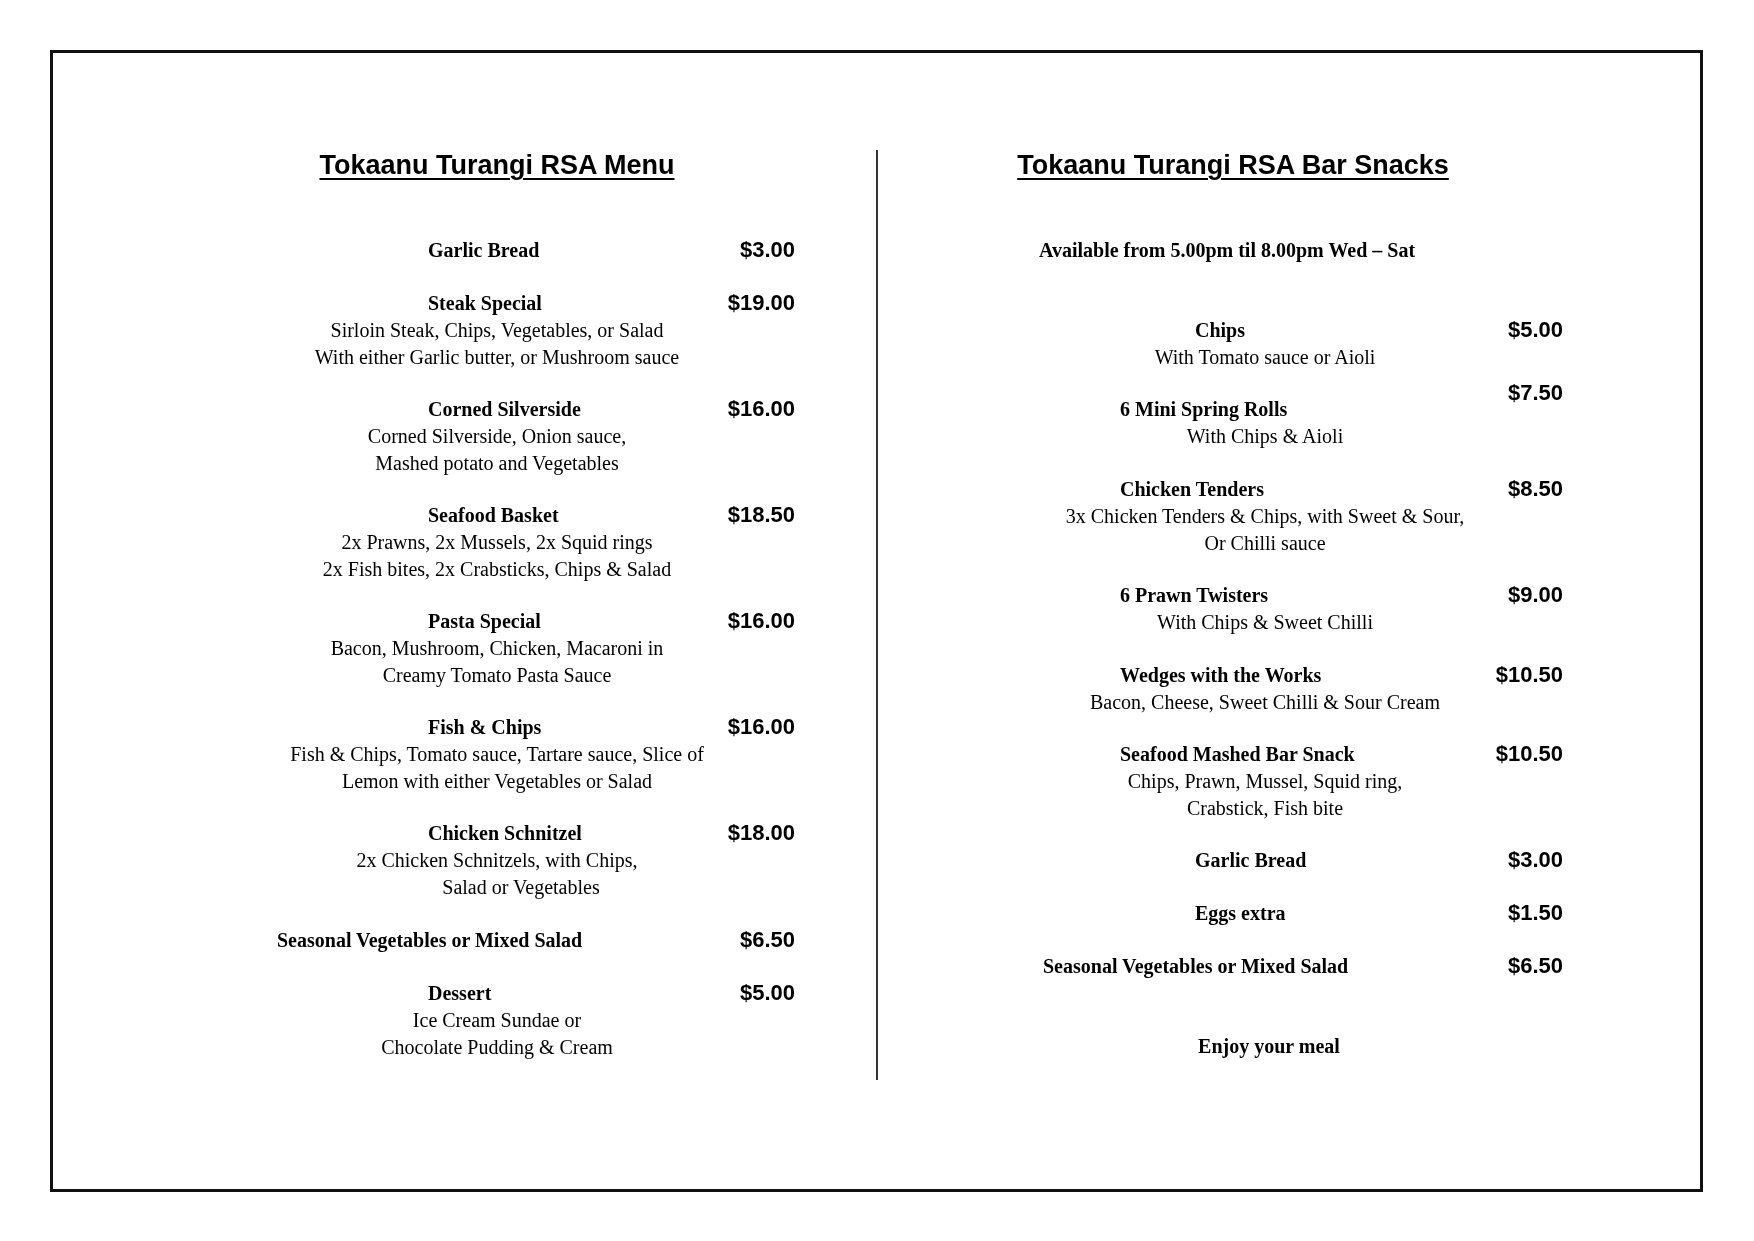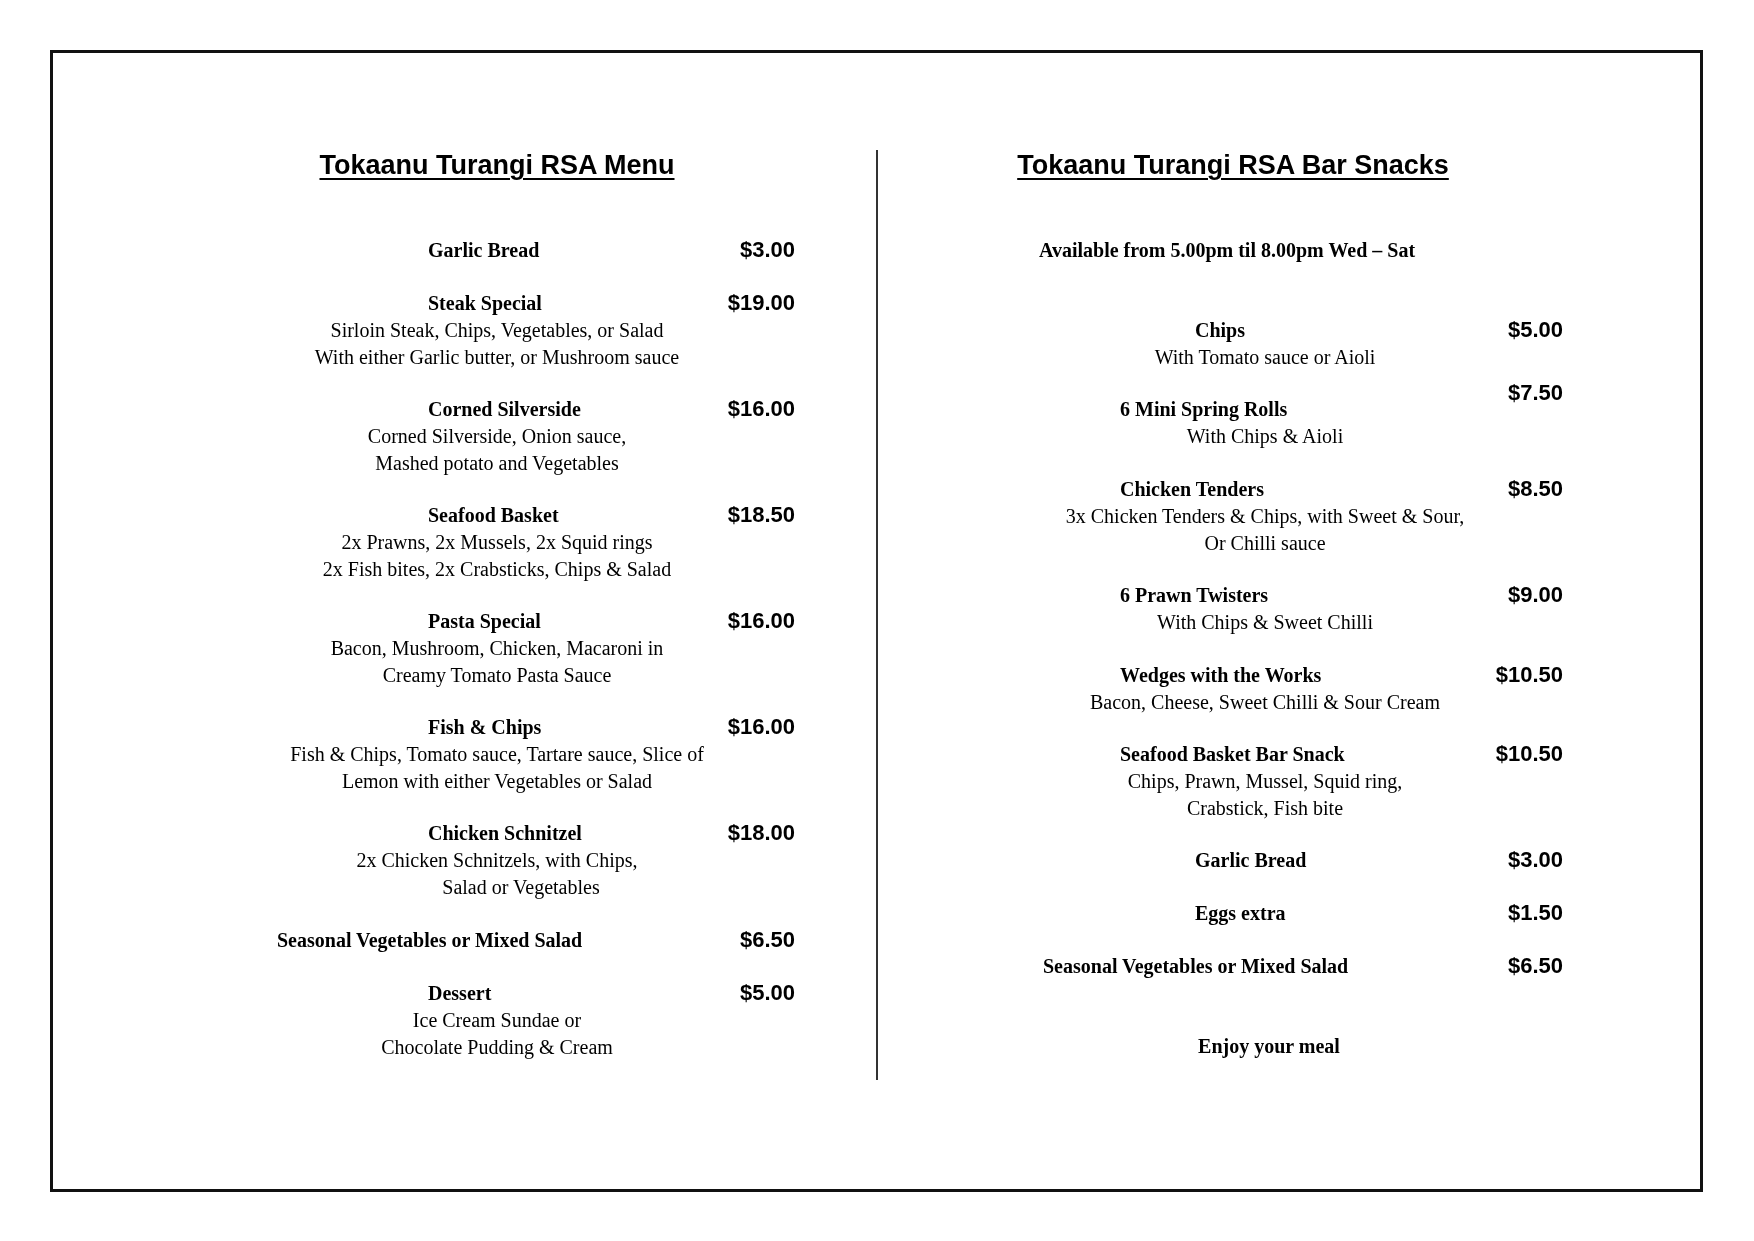--- a/index.html
+++ b/index.html
@@ -83,21 +83,21 @@
 <div class="line center" style="left:1265px; top:530px;">Or Chilli sauce</div>
 
 <div class="line bold" style="left:1120px; top:582px;">6 Prawn Twisters</div>
 <div class="price" style="left:1563px; top:582px;">$9.00</div>
 <div class="line center" style="left:1265px; top:609px;">With Chips &amp; Sweet Chilli</div>
 
 <div class="line bold" style="left:1120px; top:662px;">Wedges with the Works</div>
 <div class="price" style="left:1563px; top:662px;">$10.50</div>
 <div class="line center" style="left:1265px; top:689px;">Bacon, Cheese, Sweet Chilli &amp; Sour Cream</div>
 
-<div class="line bold" style="left:1120px; top:741px;">Seafood Basket Bar Snack</div>
+<div class="line bold" style="left:1120px; top:741px;">Seafood Mashed Bar Snack</div>
 <div class="price" style="left:1563px; top:741px;">$10.50</div>
 <div class="line center" style="left:1265px; top:768px;">Chips, Prawn, Mussel, Squid ring,</div>
 <div class="line center" style="left:1265px; top:795px;">Crabstick, Fish bite</div>
 
 <div class="line bold" style="left:1195px; top:847px;">Garlic Bread</div>
 <div class="price" style="left:1563px; top:847px;">$3.00</div>
 
 <div class="line bold" style="left:1195px; top:900px;">Eggs extra</div>
 <div class="price" style="left:1563px; top:900px;">$1.50</div>
 

